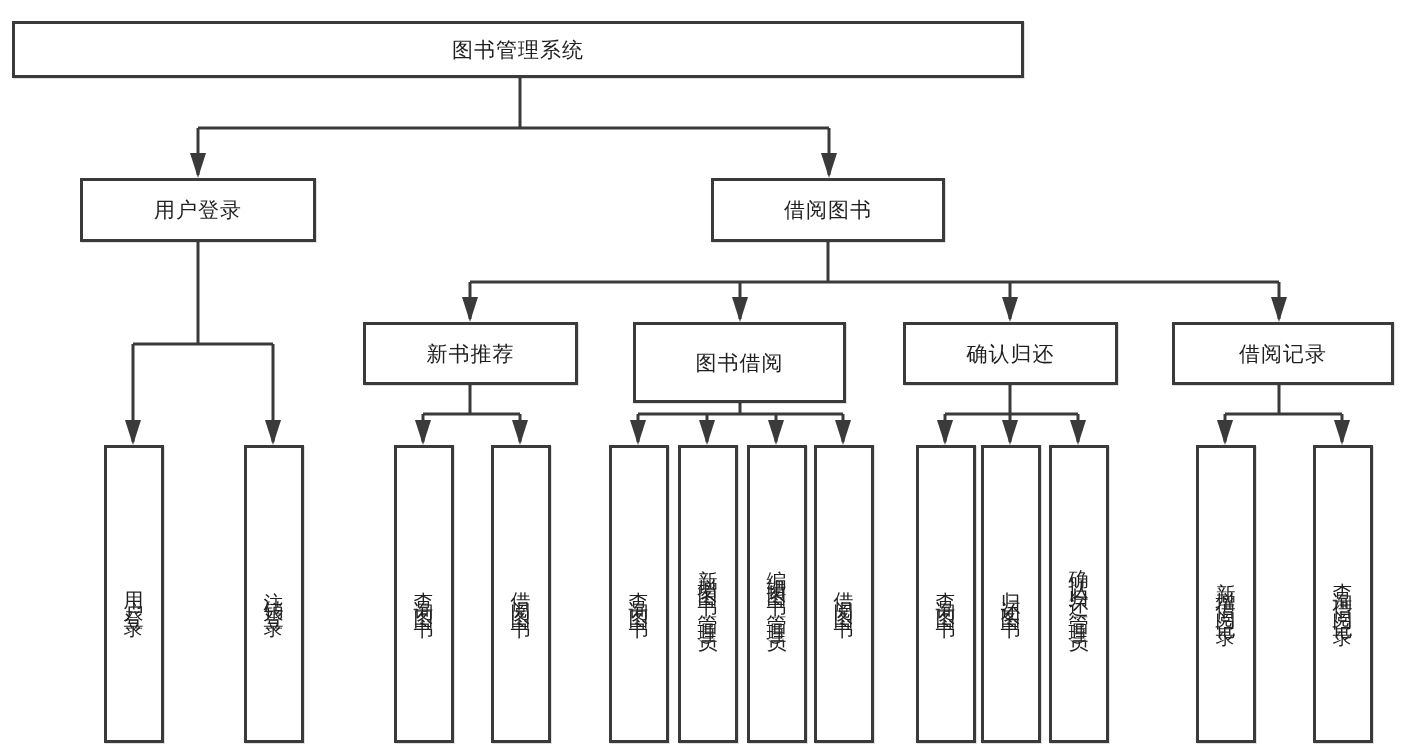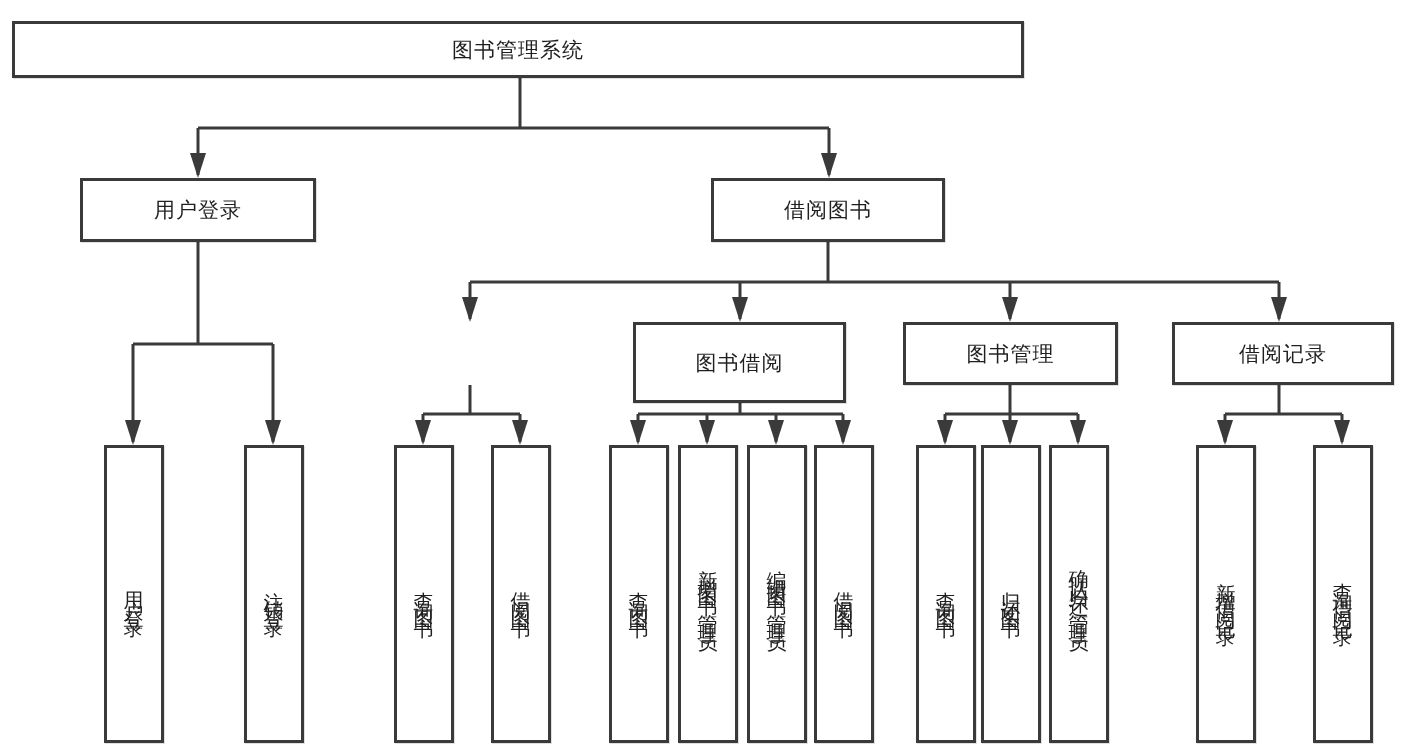--- a/index.html
+++ b/index.html
@@ -97,25 +97,28 @@
     <span class="lbl">图书管理系统</span>
   </div>
 
   <div class="node" style="left:80px;top:170px;width:236px;height:64px">
     <span class="lbl">用户登录</span>
   </div>
   <div class="node" style="left:711px;top:170px;width:234px;height:64px">
     <span class="lbl">借阅图书</span>
   </div>
 
+  <div class="node" style="left:363px;top:314px;width:215px;height:63px">
+    <span class="lbl">新书推荐</span>
+  </div>
   <div class="node" style="left:633px;top:314px;width:213px;height:81px">
     <span class="lbl">图书借阅</span>
   </div>
   <div class="node" style="left:903px;top:314px;width:215px;height:63px">
-    <span class="lbl">图书管理</span>
+    <span class="lbl">确认归还</span>
   </div>
   <div class="node" style="left:1172px;top:314px;width:222px;height:63px">
     <span class="lbl">借阅记录</span>
   </div>
 
   <div class="node v" style="left:104px;top:437px;width:60px;height:298px">
     <span class="lbl">用户登录</span>
   </div>
   <div class="node v" style="left:244px;top:437px;width:60px;height:298px">
     <span class="lbl">注销登录</span>

